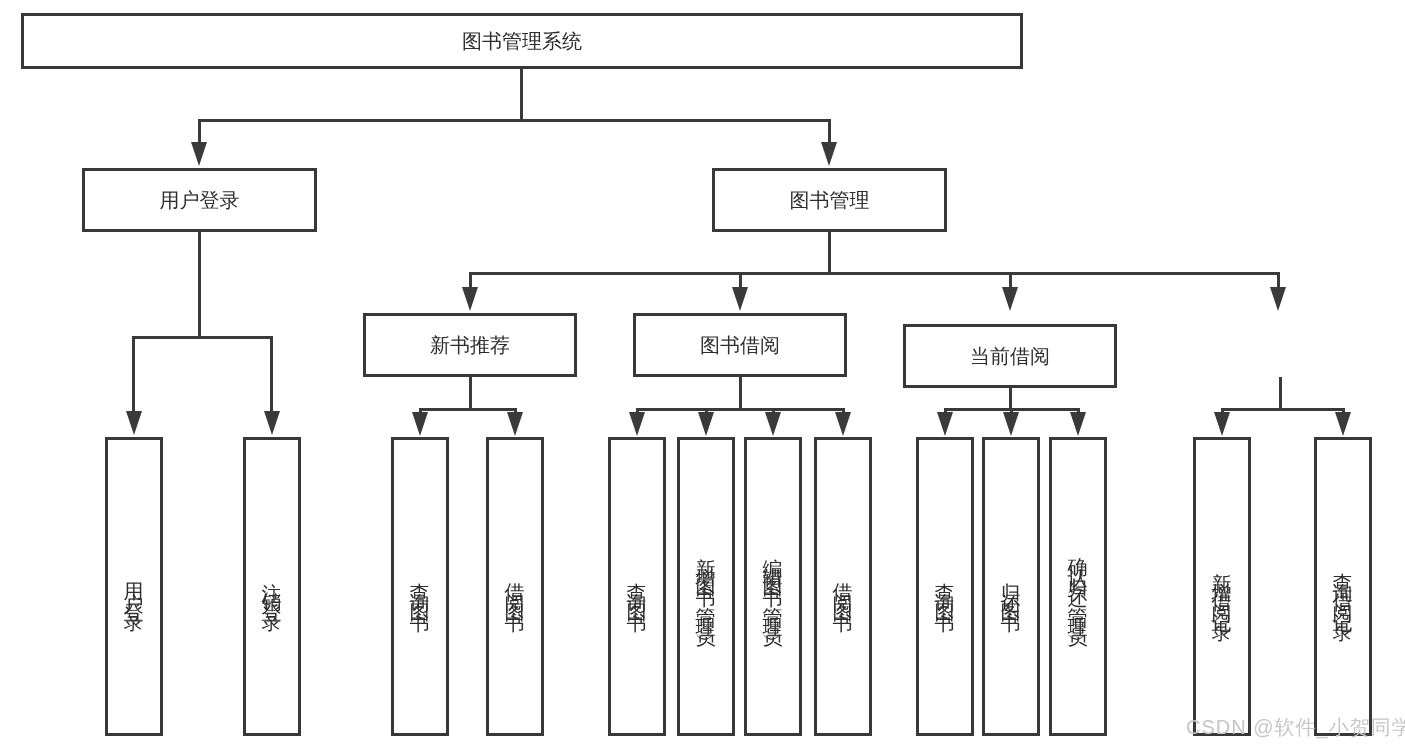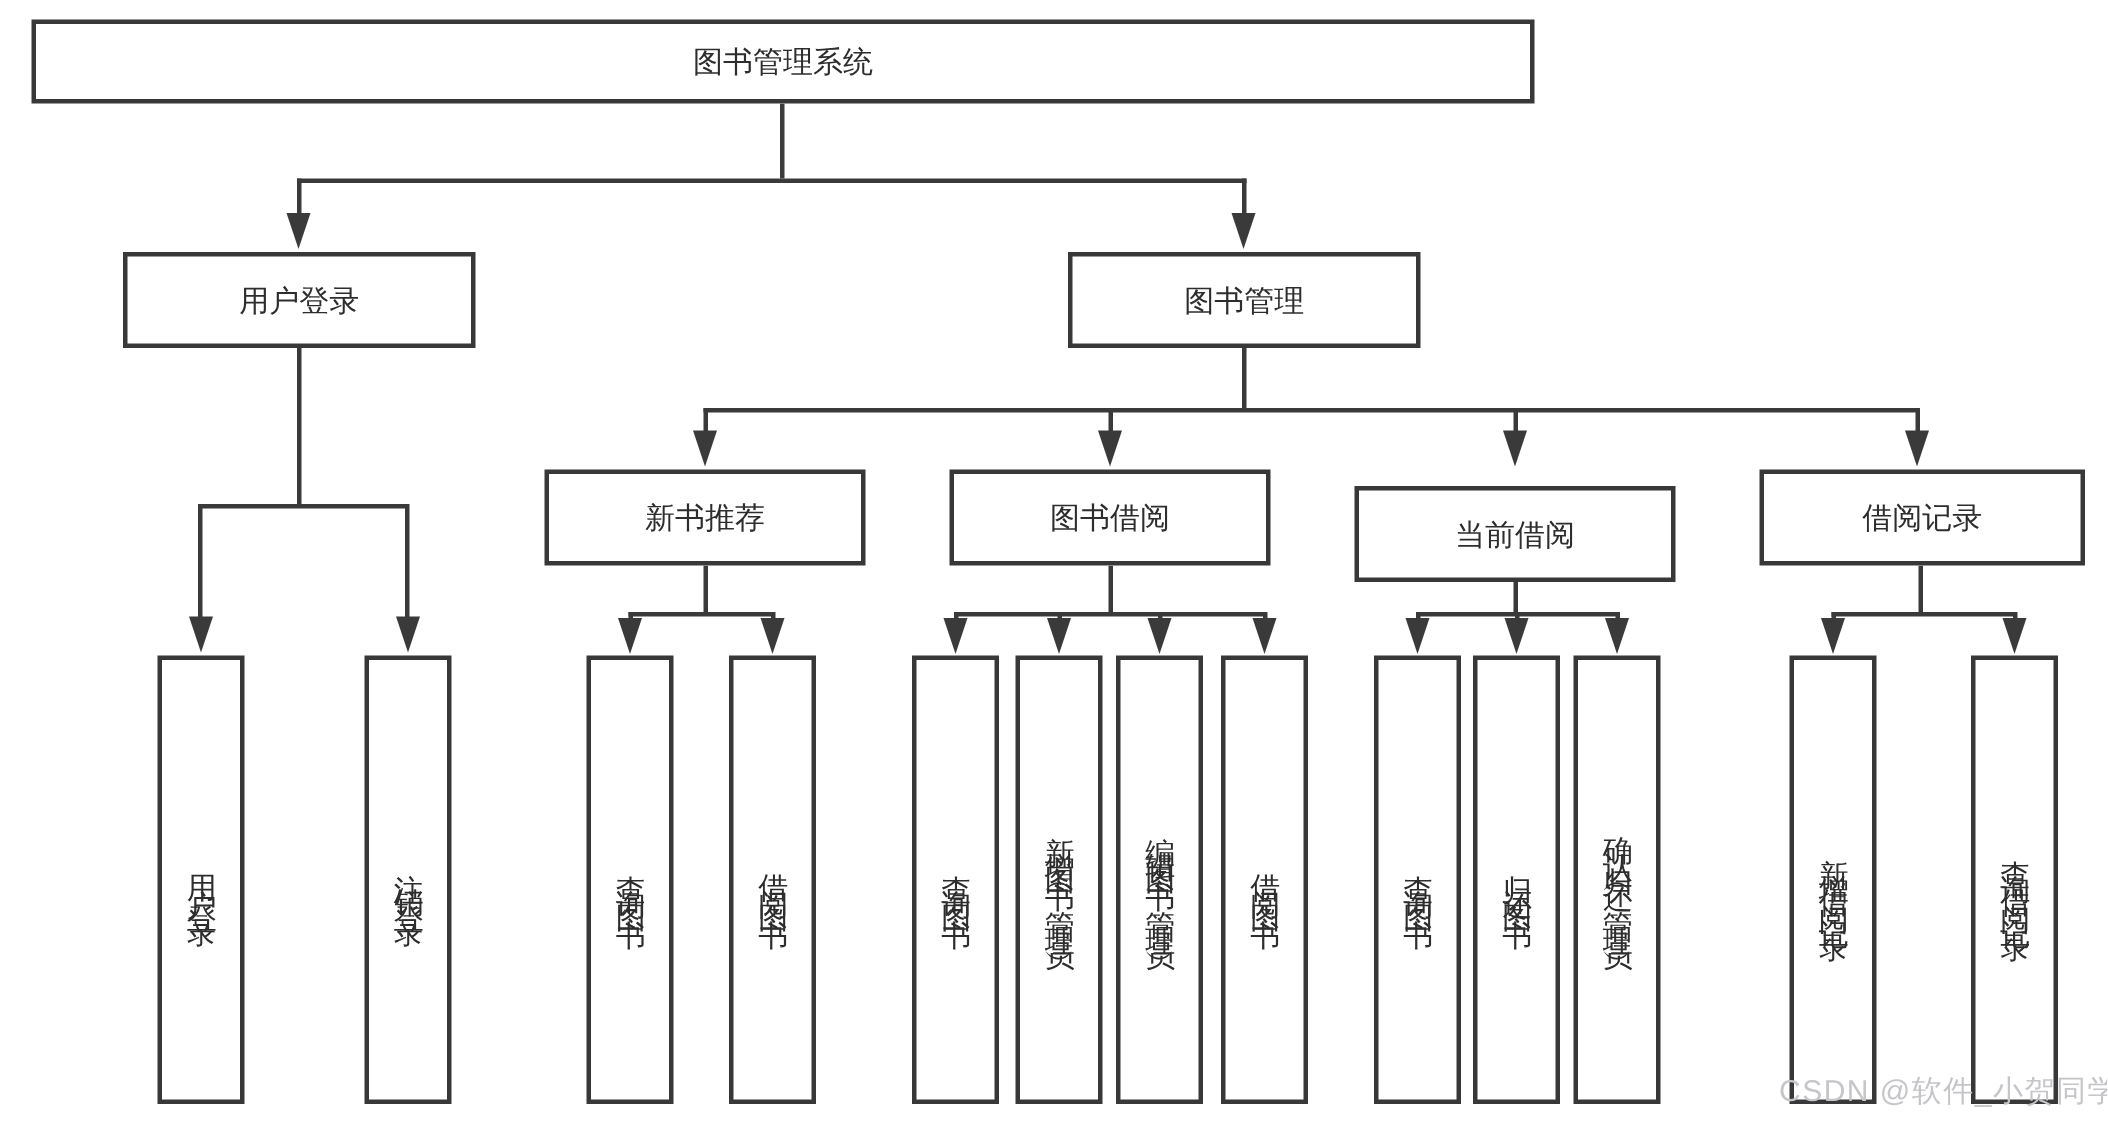--- a/index.html
+++ b/index.html
@@ -66,23 +66,20 @@
   </div>
 
   <div class="box" style="left:363px;top:313px;width:214px;height:64px;">
     <span>新书推荐</span>
   </div>
   <div class="box" style="left:633px;top:313px;width:214px;height:64px;">
     <span>图书借阅</span>
   </div>
   <div class="box" style="left:903px;top:324px;width:214px;height:64px;">
     <span>当前借阅</span>
-  </div>
-  <div class="box" style="left:1173px;top:313px;width:217px;height:64px;">
-    <span>借阅记录</span>
   </div>
 
   <div class="box leaf" style="left:105px;">
     <span class="vtext">用户登录</span>
   </div>
   <div class="box leaf" style="left:243px;">
     <span class="vtext">注销登录</span>
   </div>
   <div class="box leaf" style="left:391px;">
     <span class="vtext">查询图书</span>

